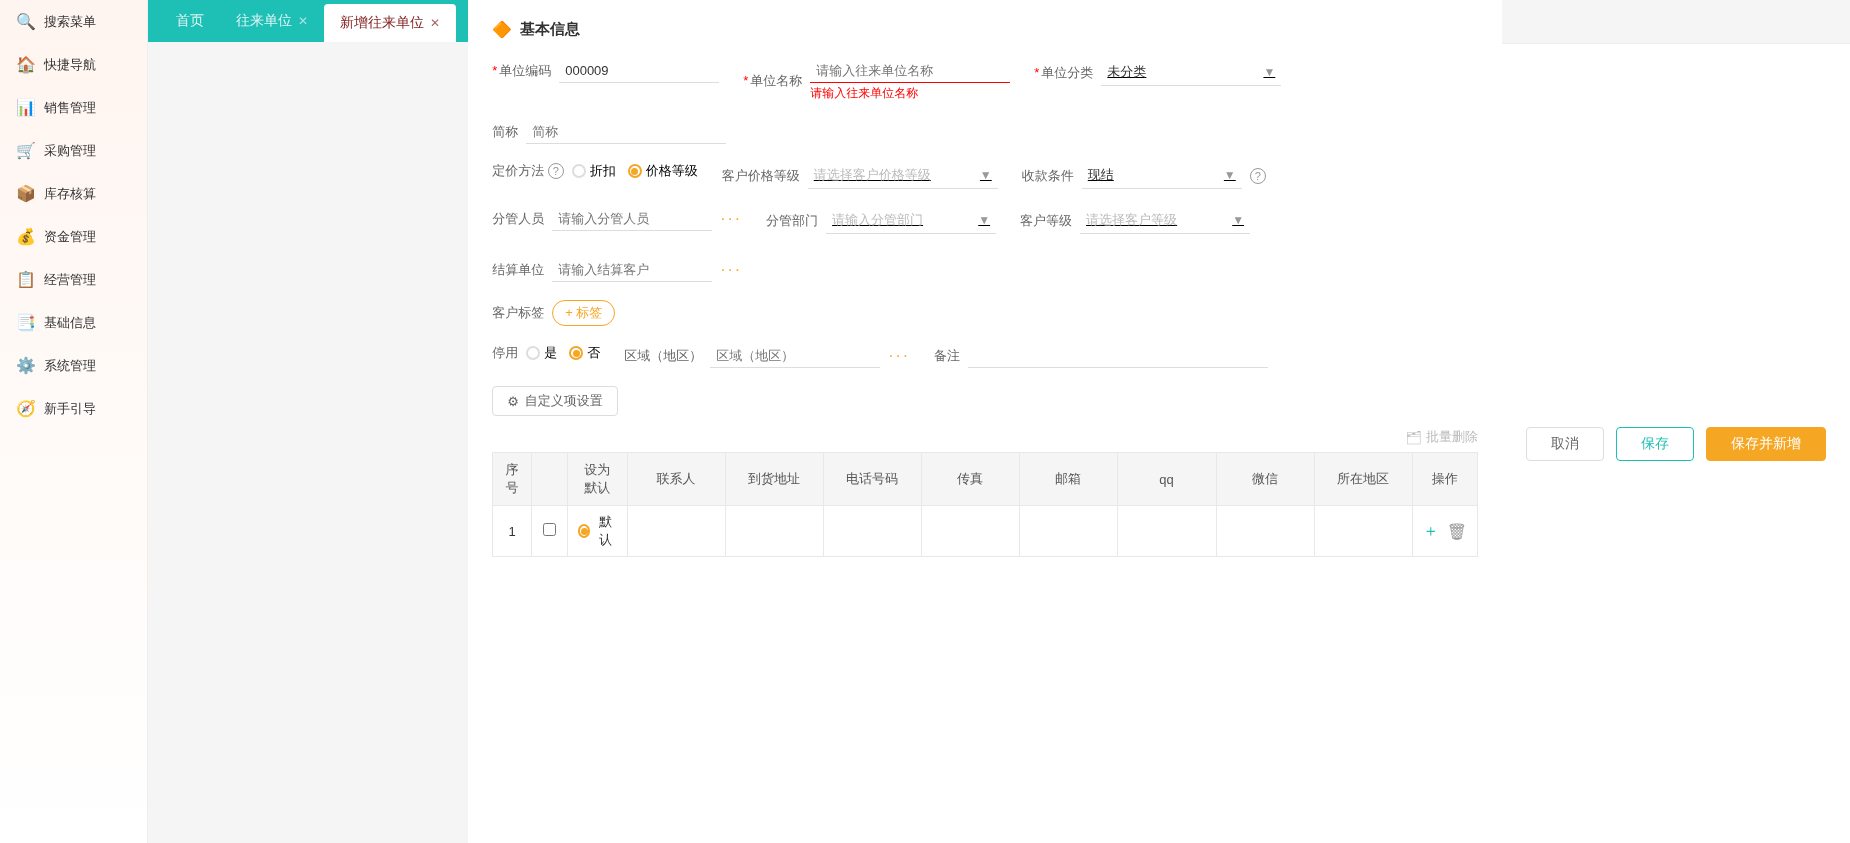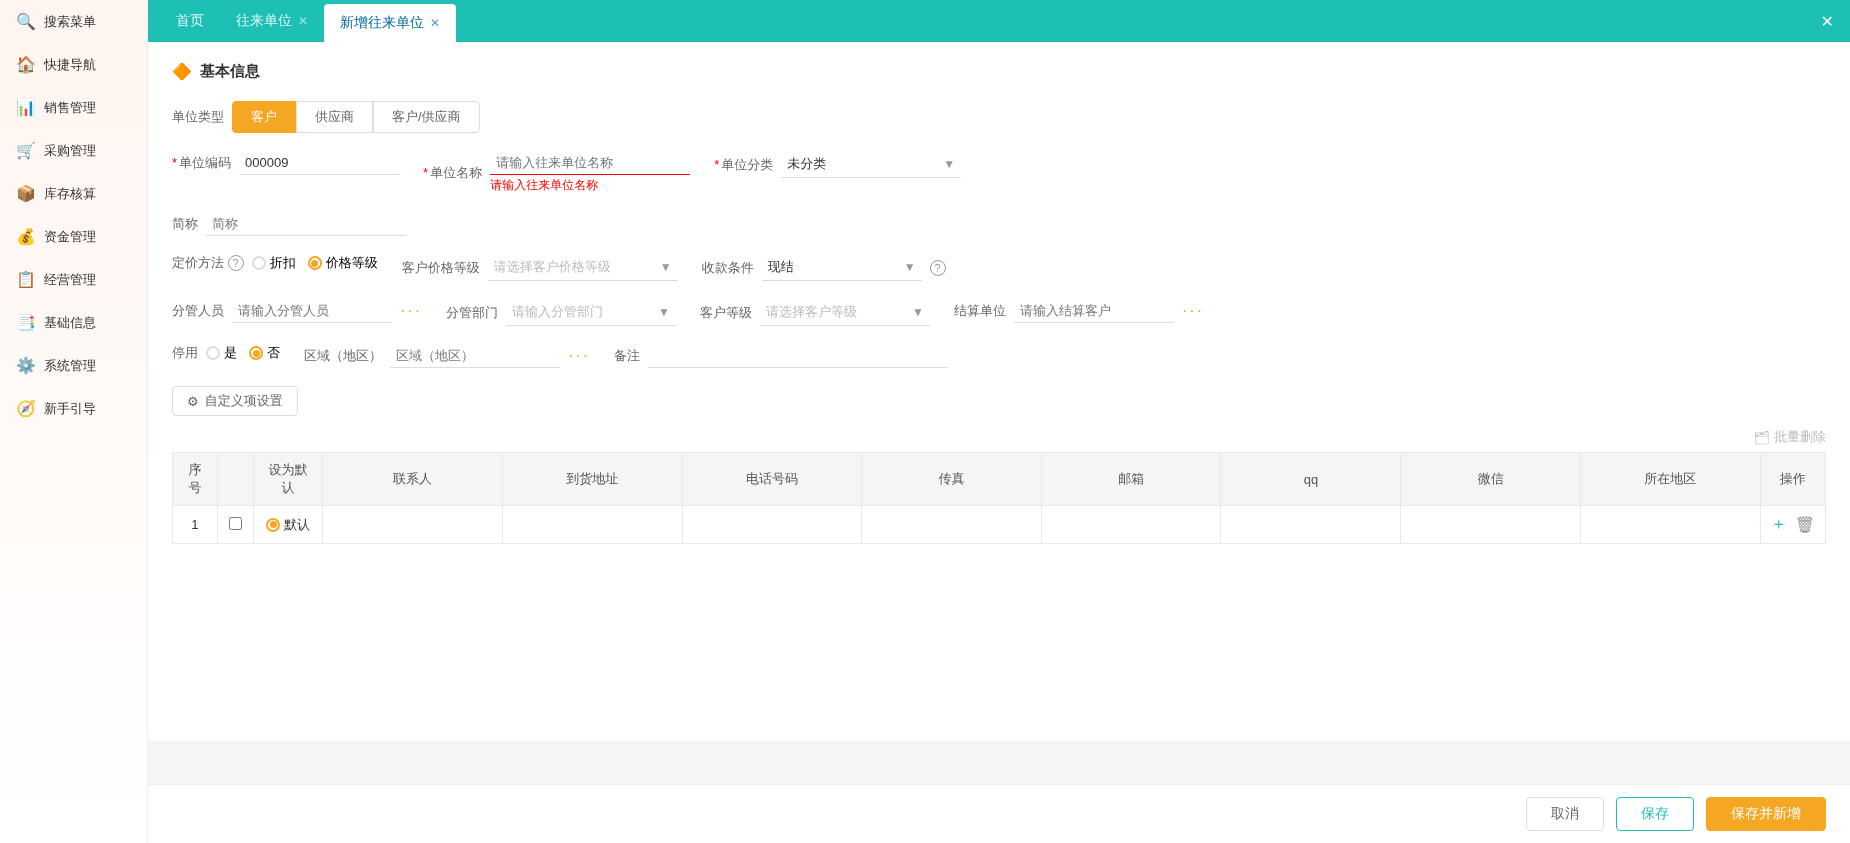--- a/index.html
+++ b/index.html
@@ -19,21 +19,21 @@
       align-items: center;
       gap: 8px;
       padding: 12px 16px;
       cursor: pointer;
       color: #333;
       font-size: 13px;
     }
     .sidebar-item .icon { font-size: 16px; color: #f5a623; width: 20px; text-align: center; }
 
     
-    .main { flex: 1; display: flex; flex-direction: column; overflow: hidden; }
+    .main { flex: 1; display: flex; flex-direction: row; overflow: hidden; }
 
     
     .tab-bar {
       background: #1ebfb4;
       display: flex;
       align-items: center;
       padding: 0 12px;
       height: 42px;
       flex-shrink: 0;
       position: relative;
@@ -43,21 +43,21 @@
       height: 42px;
       display: flex;
       align-items: center;
       cursor: pointer;
       color: rgba(255,255,255,0.85);
       font-size: 14px;
       gap: 6px;
     }
     .tab.active {
       background: #fff;
-      color: #0369a1;
+      color: #7f1d1d;
       border-radius: 4px 4px 0 0;
       margin-top: 4px;
       height: 38px;
     }
     .tab .close-btn { font-size: 12px; color: inherit; opacity: 0.7; cursor: pointer; }
     .tab-close-main {
       position: absolute;
       right: 16px;
       top: 50%;
       transform: translateY(-50%);
@@ -137,20 +137,21 @@
 
     
     .select-field {
       display: flex;
       align-items: center;
       border-bottom: 1px solid #ddd;
       padding: 4px 6px;
       cursor: pointer;
       gap: 14px;
       min-width: 150px;
+      text-decoration: underline;
     }
     .select-field .placeholder { color: #bbb; font-size: 13px; flex: 1; }
     .select-field .value { color: #333; font-size: 13px; flex: 1; }
     .select-arrow { color: #999; font-size: 12px; }
 
     
     .radio-group { display: flex; gap: 12px; }
     .radio-item { display: flex; align-items: center; gap: 4px; cursor: pointer; }
     .radio-circle {
       width: 14px; height: 14px;
@@ -339,30 +340,20 @@
     <span class="tab-close-main">✕</span>
   </div>
 
   <div class="content-area">
 
     <div class="section-header">
       <span class="section-icon">🔶</span>
       <span>基本信息</span>
     </div>
 
-    <div class="form-row">
-      <div class="form-group">
-        <span class="form-label">单位类型</span>
-        <div class="type-btns">
-          <button class="type-btn active">客户</button>
-          <button class="type-btn">供应商</button>
-          <button class="type-btn">客户/供应商</button>
-        </div>
-      </div>
-    </div>
 
     <div class="form-row">
       <div class="form-group">
         <span class="form-label">
           <span class="required-star">*</span><span>单位编码</span>
         </span>
         <input class="form-input unit-code-input" type="text" value="000009" style="">
       </div>
       <div class="form-group">
         <span class="form-label">
@@ -445,20 +436,26 @@
           <span class="select-arrow">▼</span>
         </div>
       </div>
       <div class="form-group">
         <span class="form-label">结算单位</span>
         <input class="form-input" style="width: 160px;" type="text" placeholder="请输入结算客户">
         <span class="more-btn">···</span>
       </div>
     </div>
 
+    <div class="form-row">
+      <div class="form-group">
+        <span class="form-label">客户标签</span>
+        <button class="tag-btn">+ 标签</button>
+      </div>
+    </div>
 
     <div class="form-row">
       <div class="form-group">
         <span class="form-label">停用</span>
         <div class="radio-group">
           <div class="radio-item">
             <div class="radio-circle"></div>
             <span>是</span>
           </div>
           <div class="radio-item">

